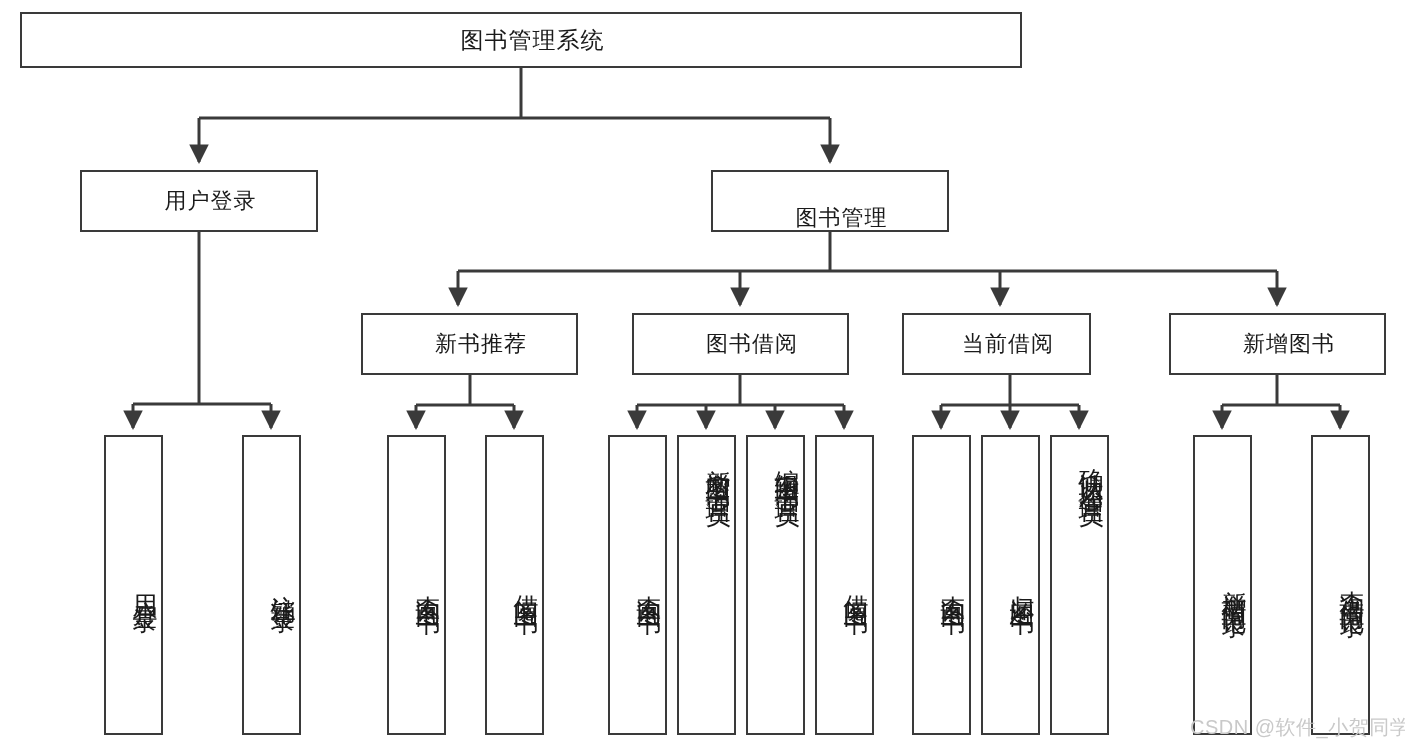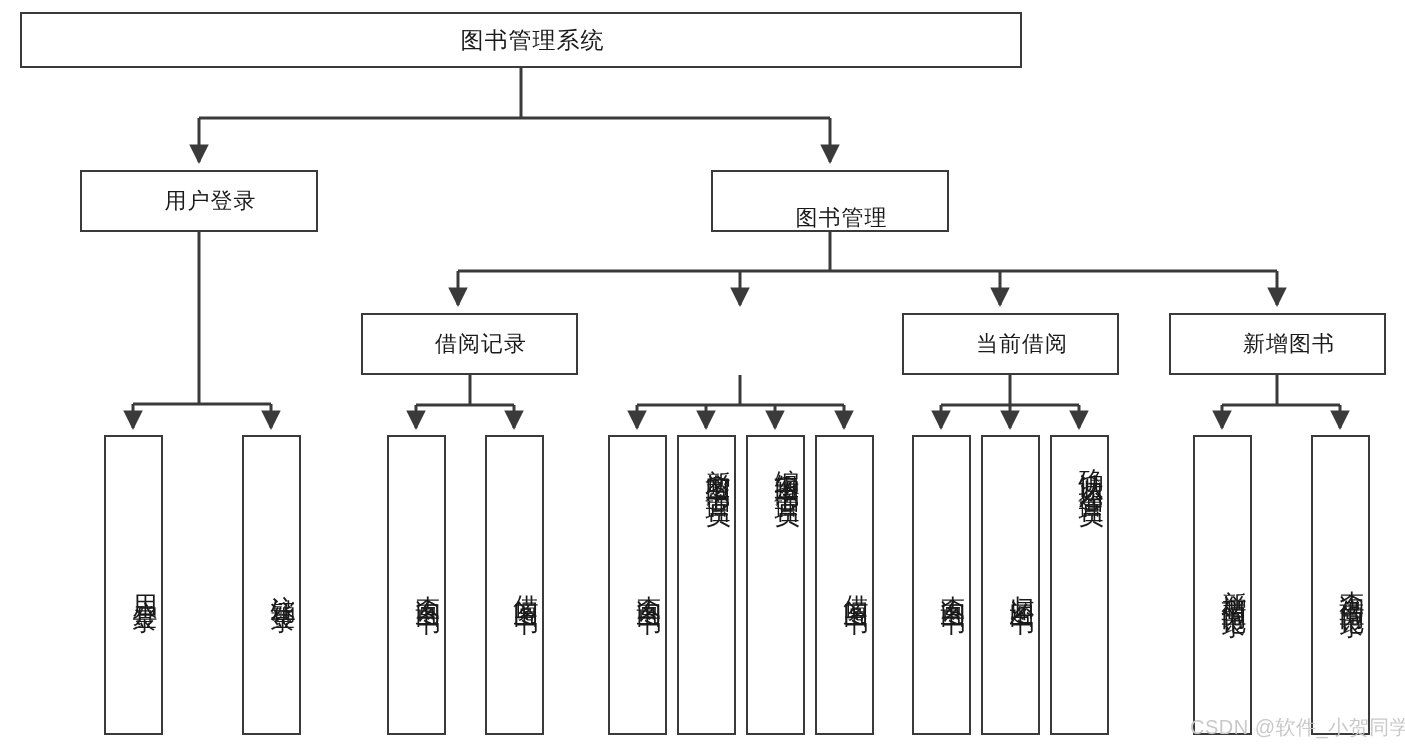--- a/index.html
+++ b/index.html
@@ -117,25 +117,28 @@
 
   <div class="node h" style="left:80px;top:170px;width:238px;height:62px;">
     <span class="lbl">用户登录</span>
   </div>
 
   <div class="node h" style="left:711px;top:170px;width:238px;height:62px;align-items:flex-end;">
     <span class="lbl">图书管理</span>
   </div>
 
   <div class="node h" style="left:361px;top:313px;width:217px;height:62px;">
-    <span class="lbl">借阅记录</span>
+    <span class="lbl">新书推荐</span>
   </div>
 
+  <div class="node h" style="left:632px;top:313px;width:217px;height:62px;">
+    <span class="lbl">图书借阅</span>
+  </div>
 
-  <div class="node h" style="left:902px;top:313px;width:217px;height:62px;">
+  <div class="node h" style="left:902px;top:313px;width:189px;height:62px;">
     <span class="lbl">当前借阅</span>
   </div>
 
   <div class="node h" style="left:1169px;top:313px;width:217px;height:62px;">
     <span class="lbl">新增图书</span>
   </div>
 
   <div class="node v mid" style="left:104px;top:435px;width:59px;height:300px;">
     <span class="lbl">用户登录</span>
   </div>

